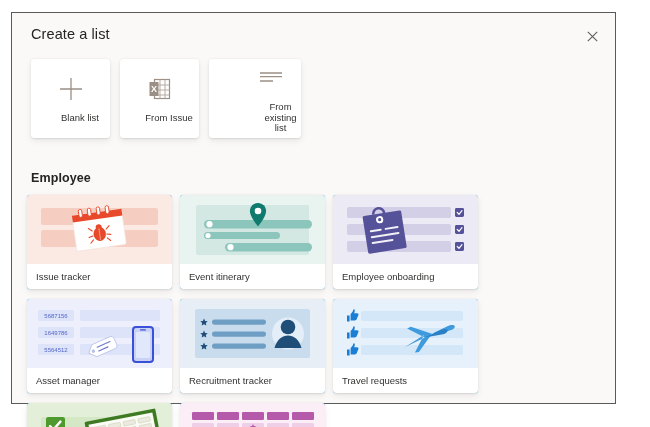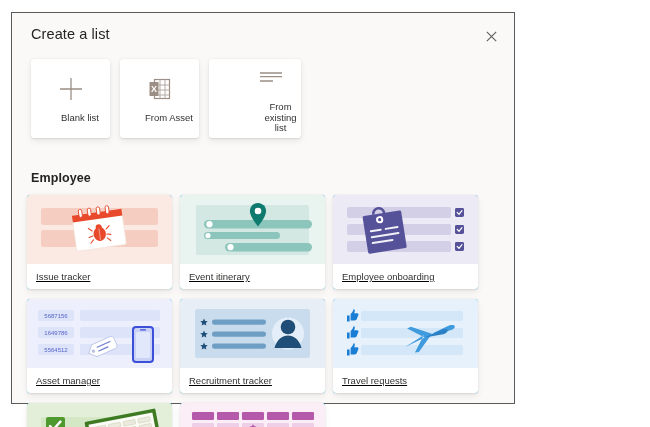--- a/index.html
+++ b/index.html
@@ -14,21 +14,21 @@
     height: 427px;
     background: #ffffff;
     overflow: hidden;
   }
 
   
   .dialog {
     position: absolute;
     left: 11px;
     top: 12px;
-    width: 504px;
+    width: 605px;
     height: 392px;
     background: #faf9f8;
     border: 1px solid #5a5a5a;
     box-sizing: border-box;
     display: flex;
     flex-direction: column;
   }
 
   
   .dlg-header {
@@ -119,21 +119,20 @@
     gap: 10px 8px;
   }
   .tpl-card {
     width: 145px;
     background: #0ea5e9;
     border-radius: 3px;
     box-shadow: 0 .6px 1.8px rgba(0,0,0,.10), 0 3px 7px rgba(0,0,0,.07);
     overflow: hidden;
     cursor: pointer;
     box-sizing: border-box;
-    text-decoration: underline;
   }
   .tpl-thumb {
     height: 69px;
     position: relative;
     overflow: hidden;
   }
   .tpl-thumb svg { display: block; width: 145px; height: 69px; }
   .tpl-name {
     height: 25px;
     display: flex;
@@ -174,21 +173,21 @@
 
       <div class="opt-card">
         <div class="opt-icon">
           <svg width="24" height="24" viewBox="0 0 24 24">
             <rect x="6.5" y="2.5" width="15" height="19" fill="none" stroke="#9b8f86" stroke-width="1.2"></rect>
             <path d="M6.5 8 H21.5 M6.5 13 H21.5 M6.5 18 H21.5 M12 2.5 V21.5 M17 2.5 V21.5" stroke="#b5aba3" stroke-width="1" fill="none"></path>
             <rect x="1.5" y="5" width="9" height="14" fill="#9b8f86"></rect>
             <text x="6" y="15" font-family="'Liberation Sans', sans-serif" font-size="9" fill="#ffffff" text-anchor="middle" font-weight="bold">X</text>
           </svg>
         </div>
-        <div class="opt-label">From Asset</div>
+        <div class="opt-label">From Issue</div>
       </div>
 
       <div class="opt-card wide">
         <div class="opt-icon">
           <svg width="26" height="20" viewBox="0 0 26 20">
             <path d="M2 5 H24 M2 8.6 H24 M2 13 H15" stroke="#9b8f86" stroke-width="1.3" fill="none"></path>
           </svg>
         </div>
         <div class="opt-label">From existing list</div>
       </div>

